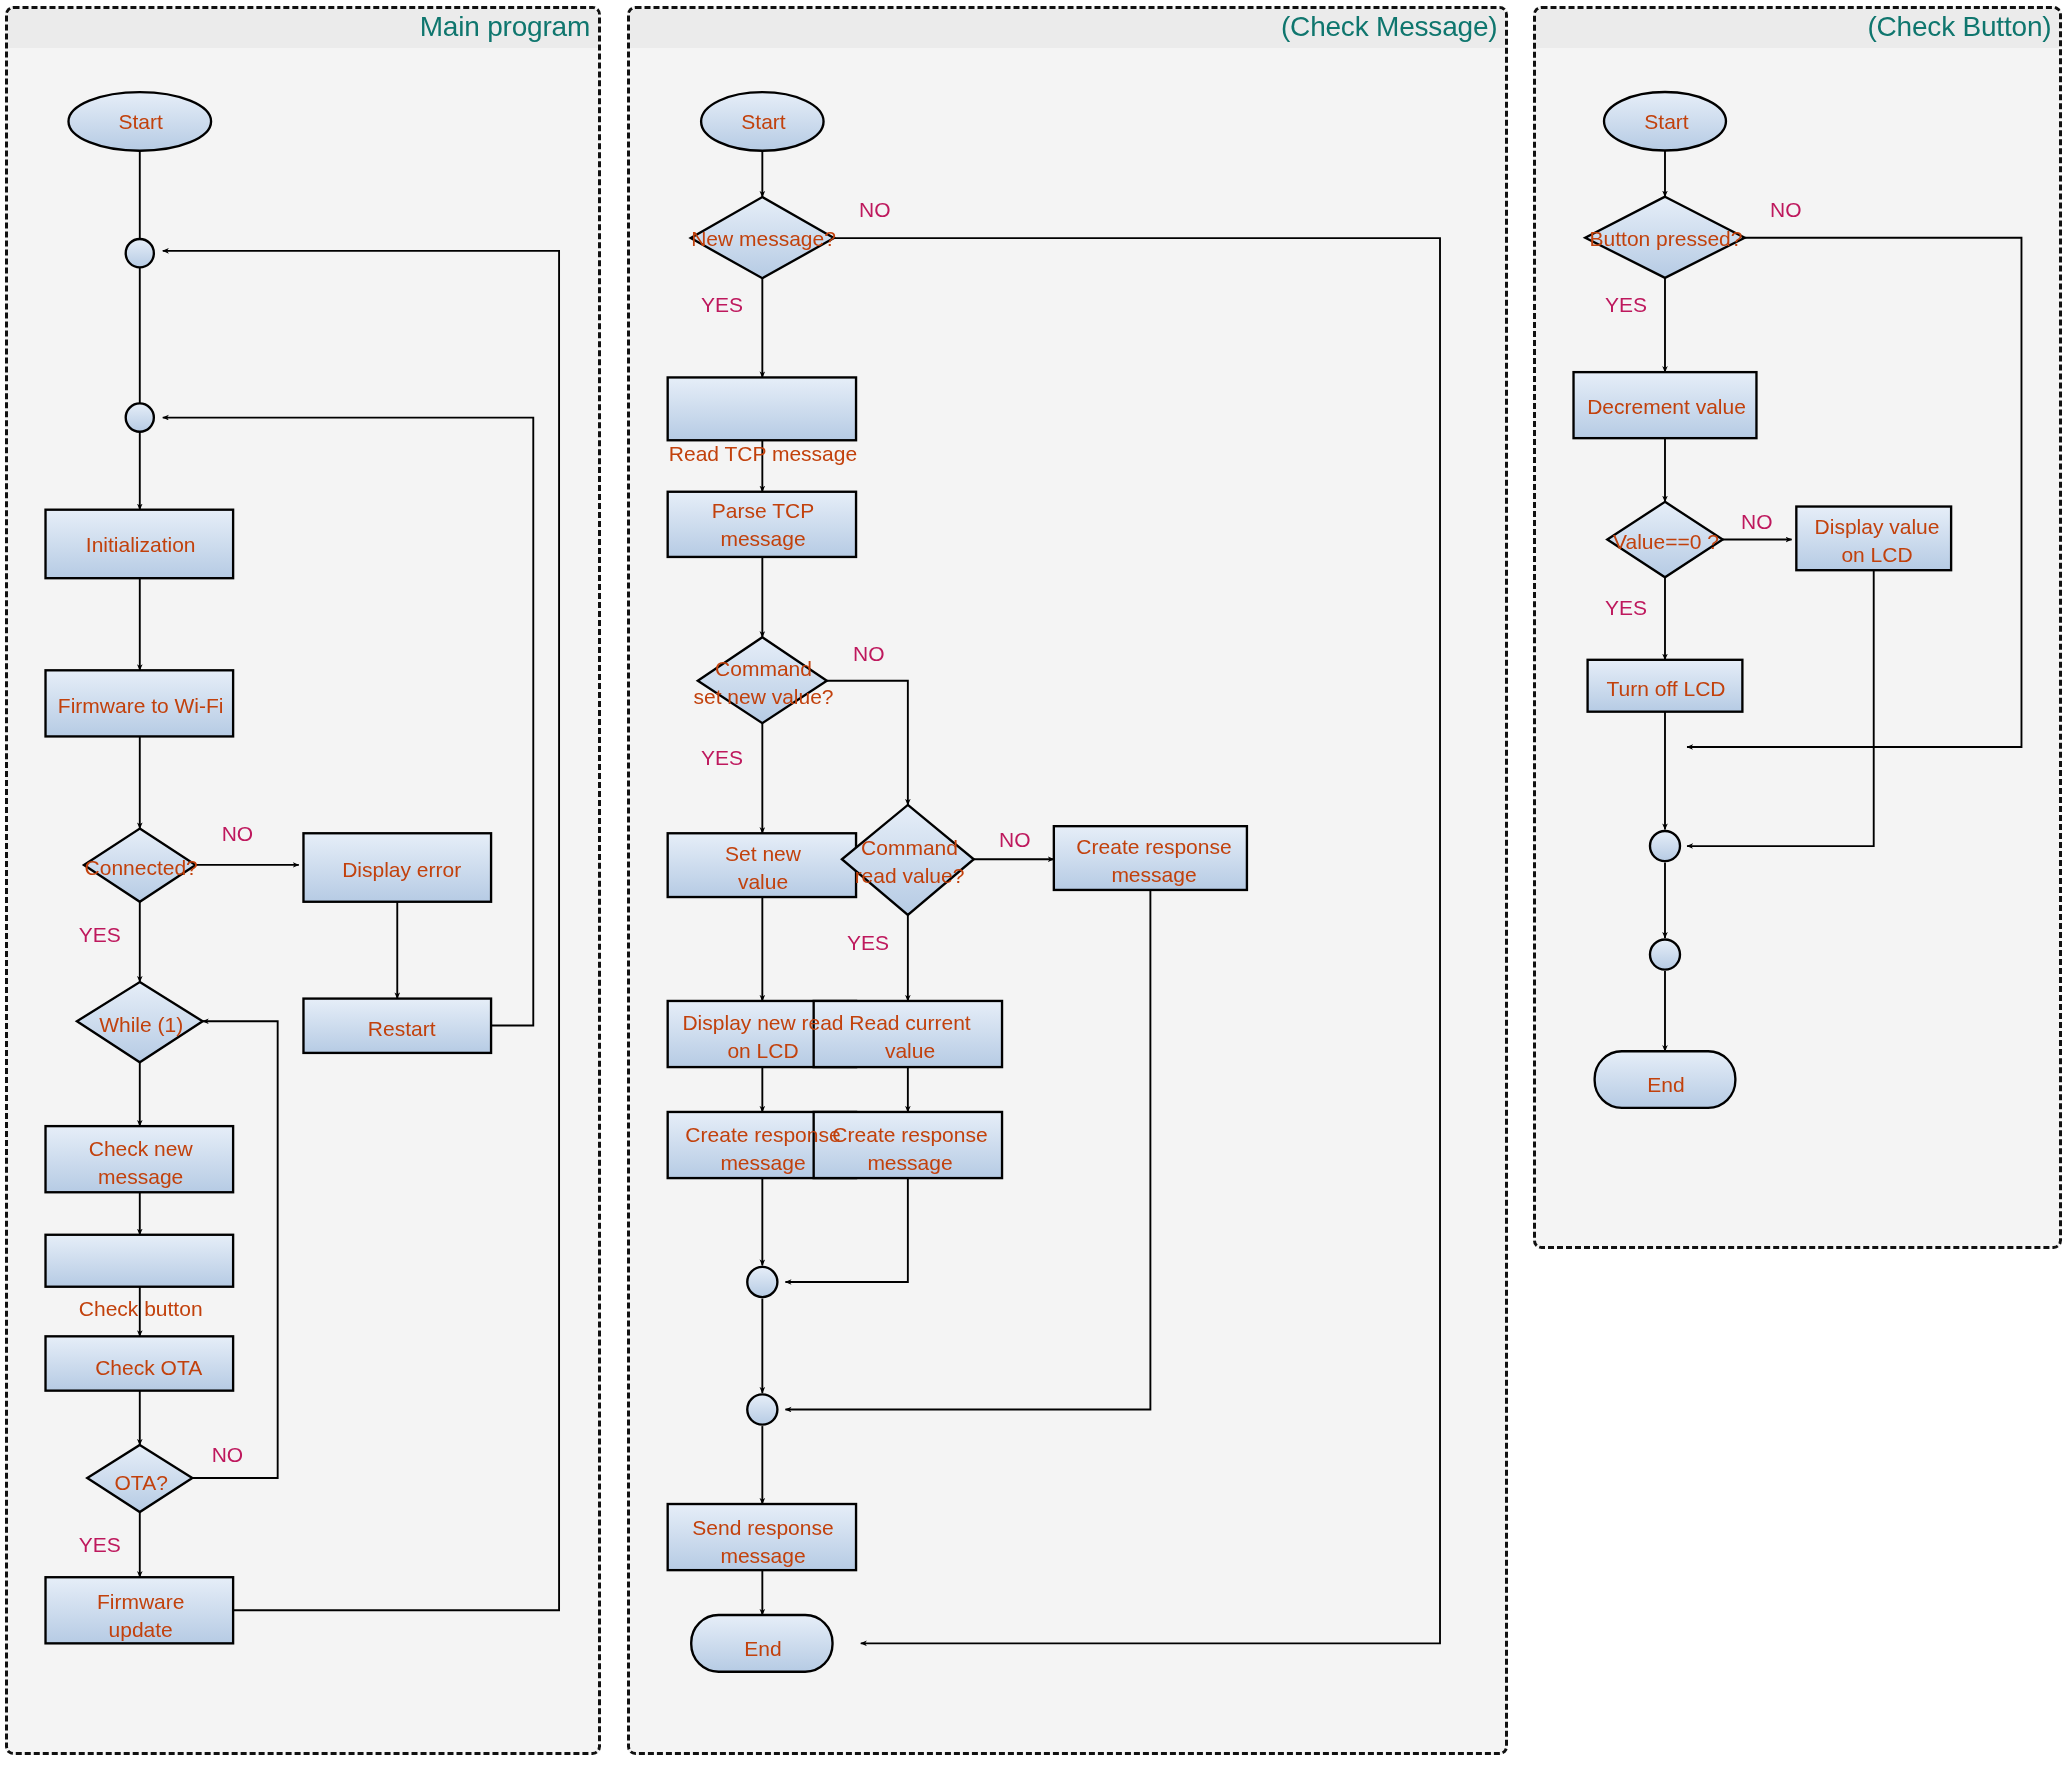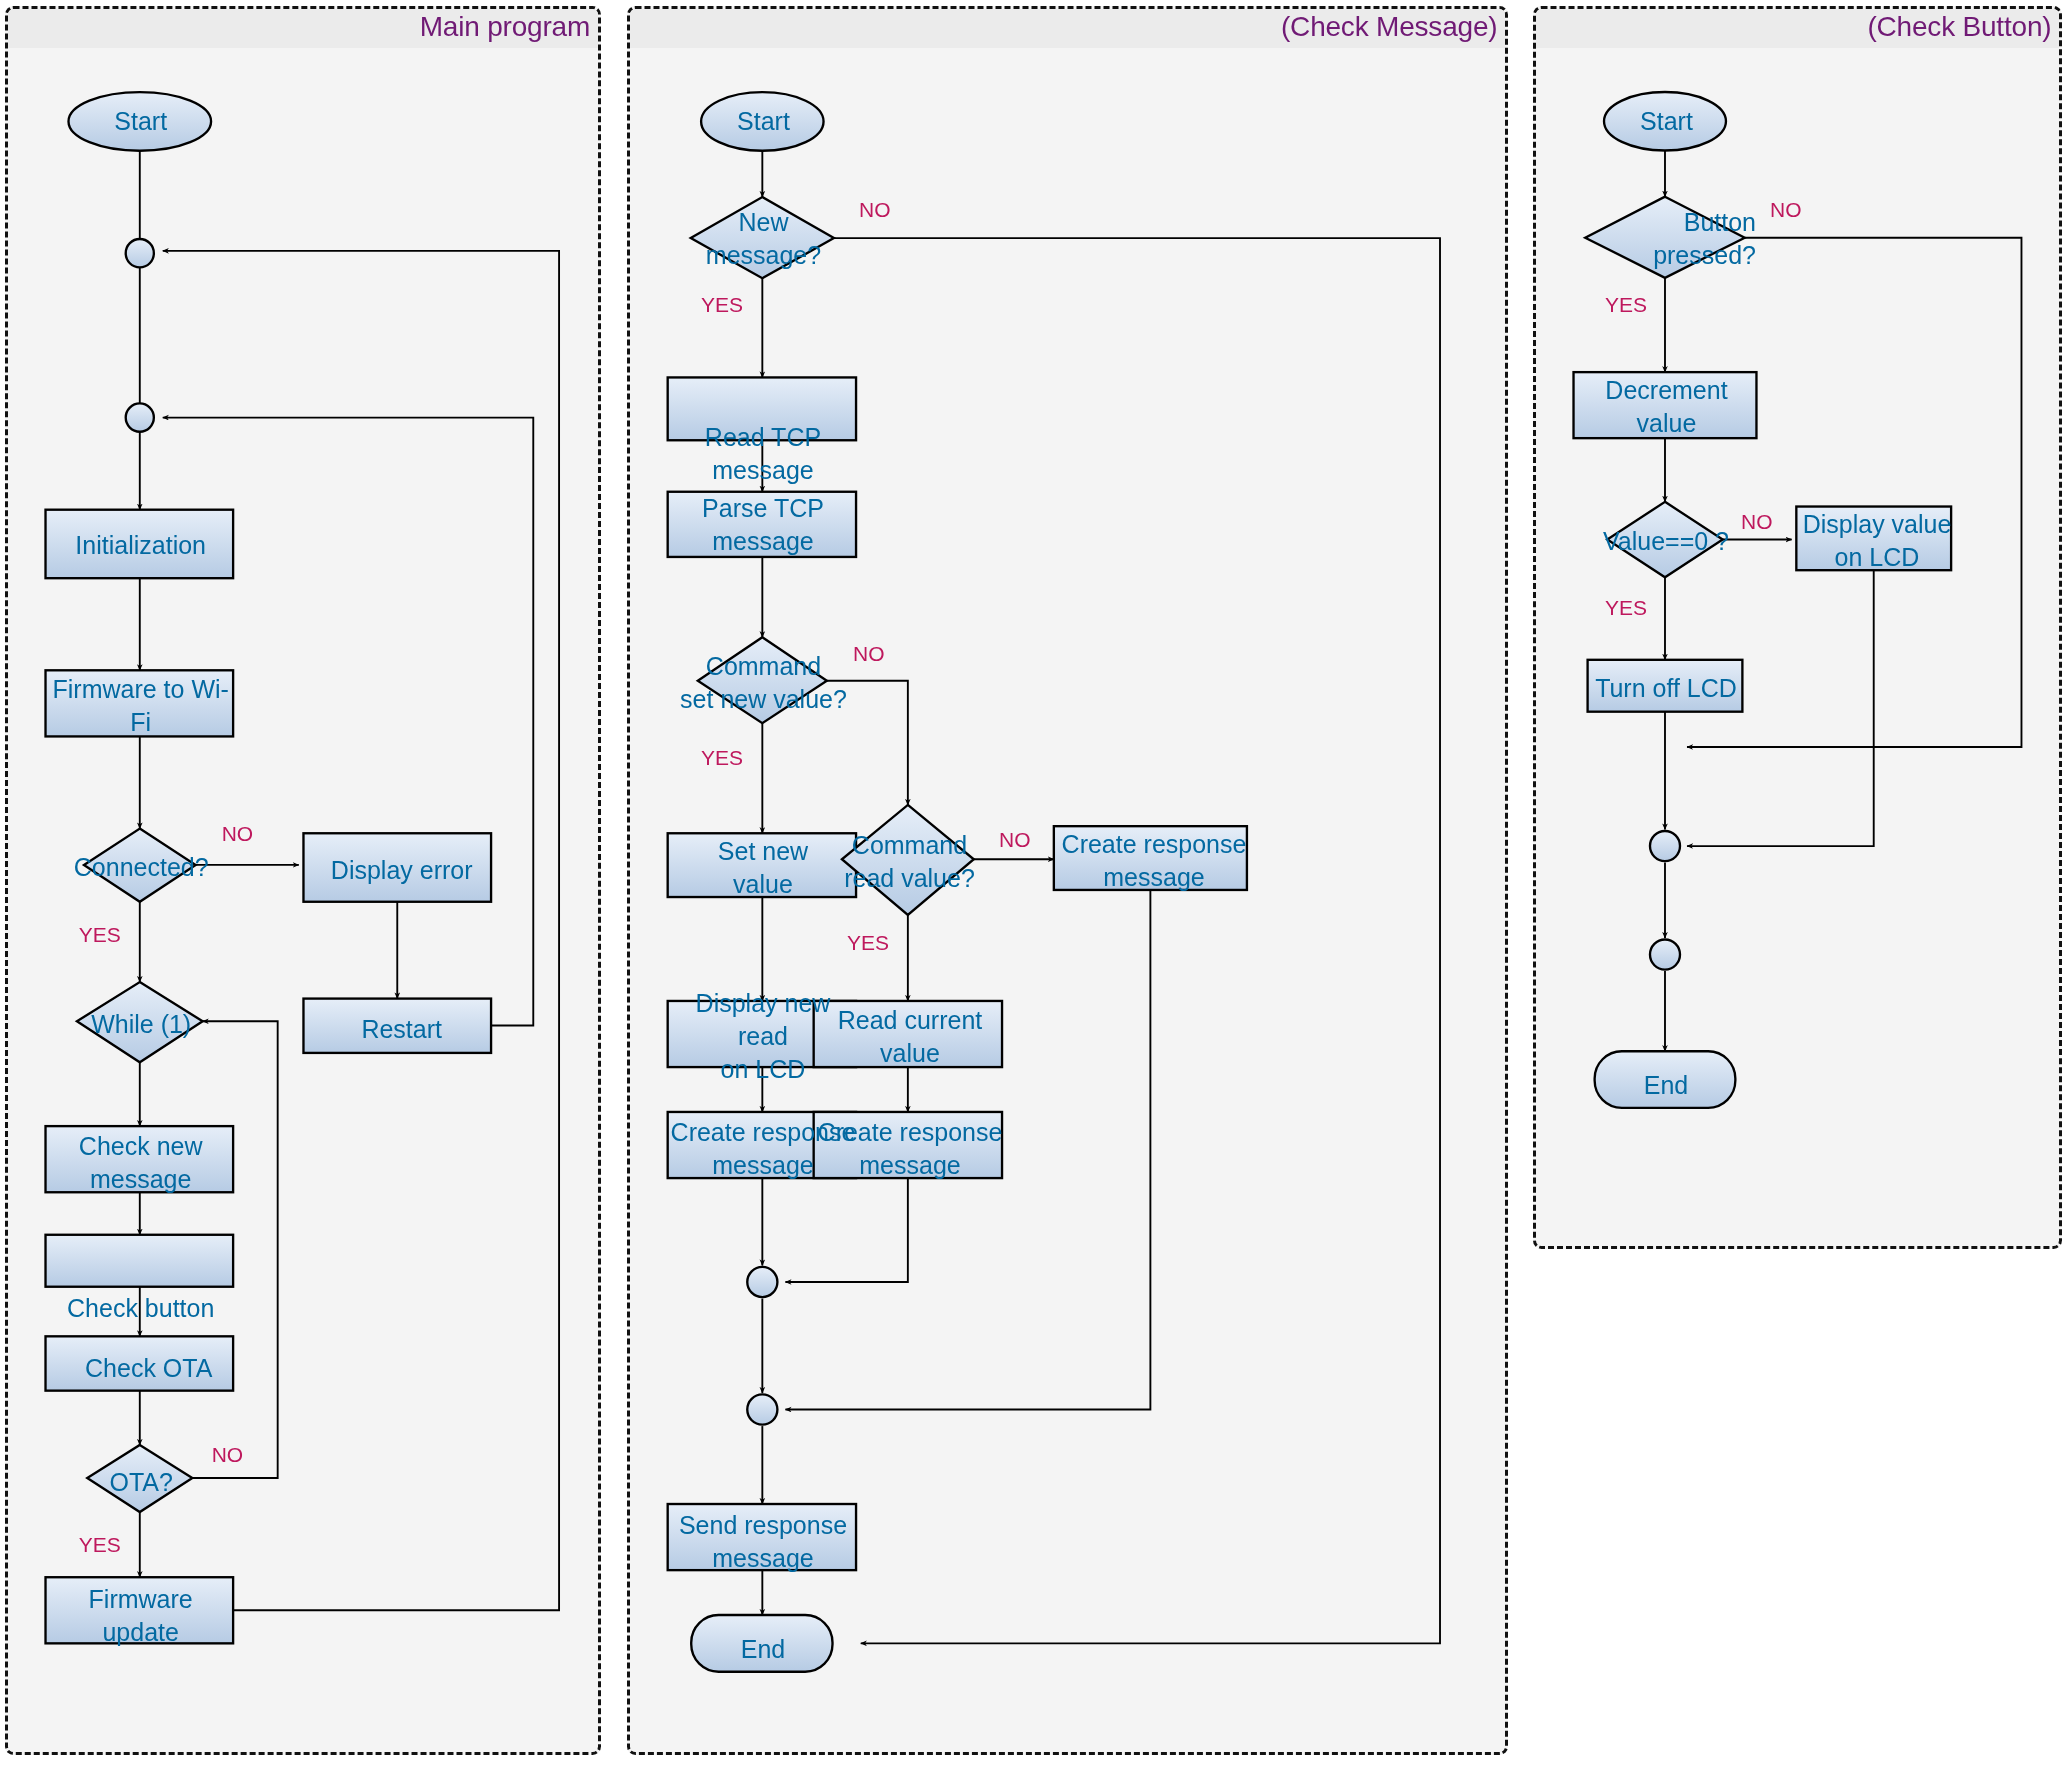--- a/index.html
+++ b/index.html
@@ -27,41 +27,41 @@
     height: 39px;
     background: #ebebeb;
     border-radius: 5.7px 5.7px 0 0;
     box-sizing: border-box;
   }
   .panel-title {
     position: absolute;
     right: 7.6px;
     top: 2.8px;
     font-size: 28px;
-    color: #701a75;
+    color: #0f766e;
     white-space: nowrap;
     letter-spacing: -0.2px;
   }
   svg.flowsvg {
     position: absolute;
     left: 0; top: 0;
     width: 100%;
     height: 100%;
     overflow: visible;
     pointer-events: none;
   }
   .node-label {
     position: absolute;
     display: flex;
     align-items: center;
     justify-content: center;
     text-align: center;
-    font-size: 25px;
+    font-size: 21px;
     line-height: 1.32;
-    color: #0369a1;
+    color: #c2410c;
     pointer-events: none;
     white-space: pre-line;
   }
   .edge-label {
     position: absolute;
     font-size: 21px;
     color: #be185d;
     white-space: nowrap;
   }
 </style>

